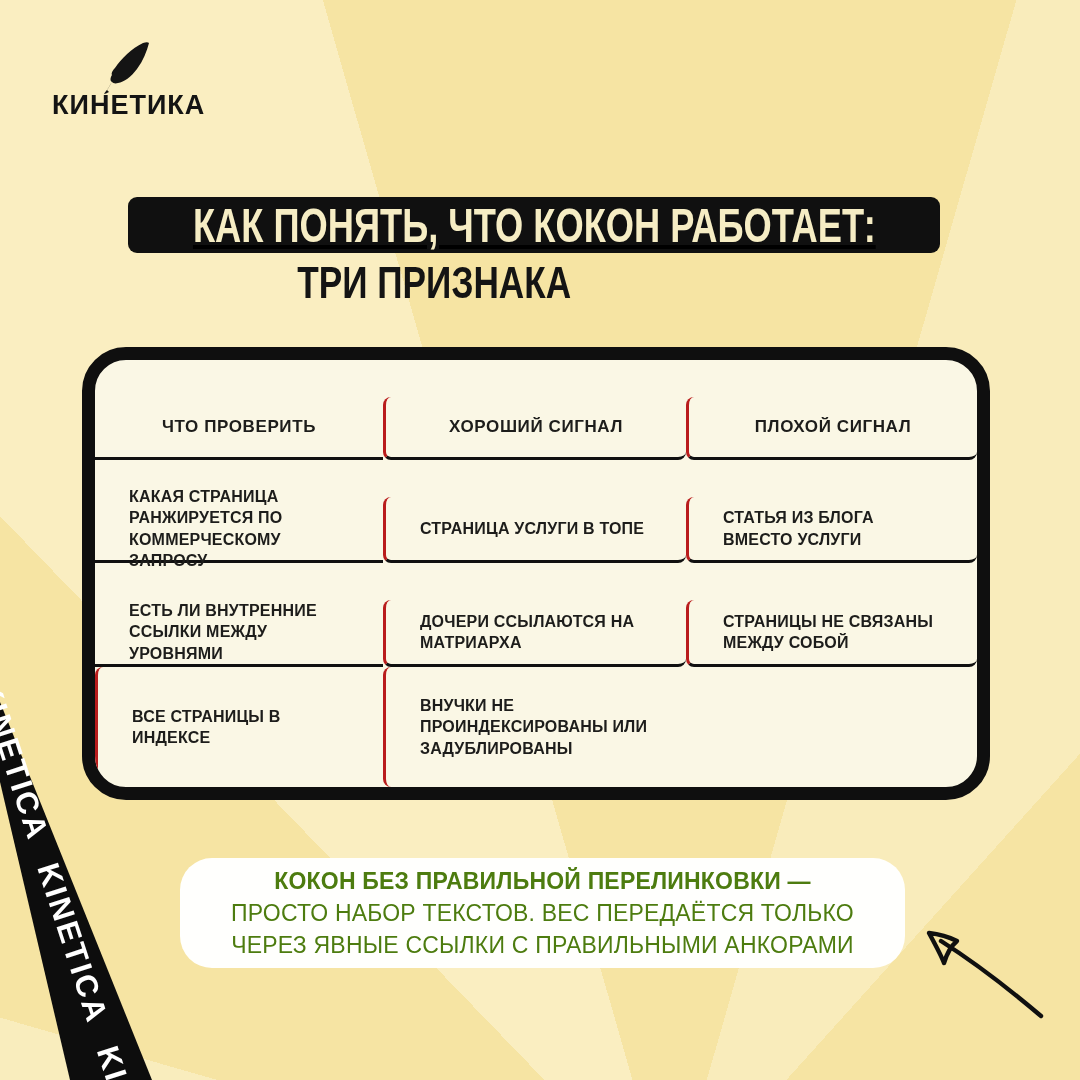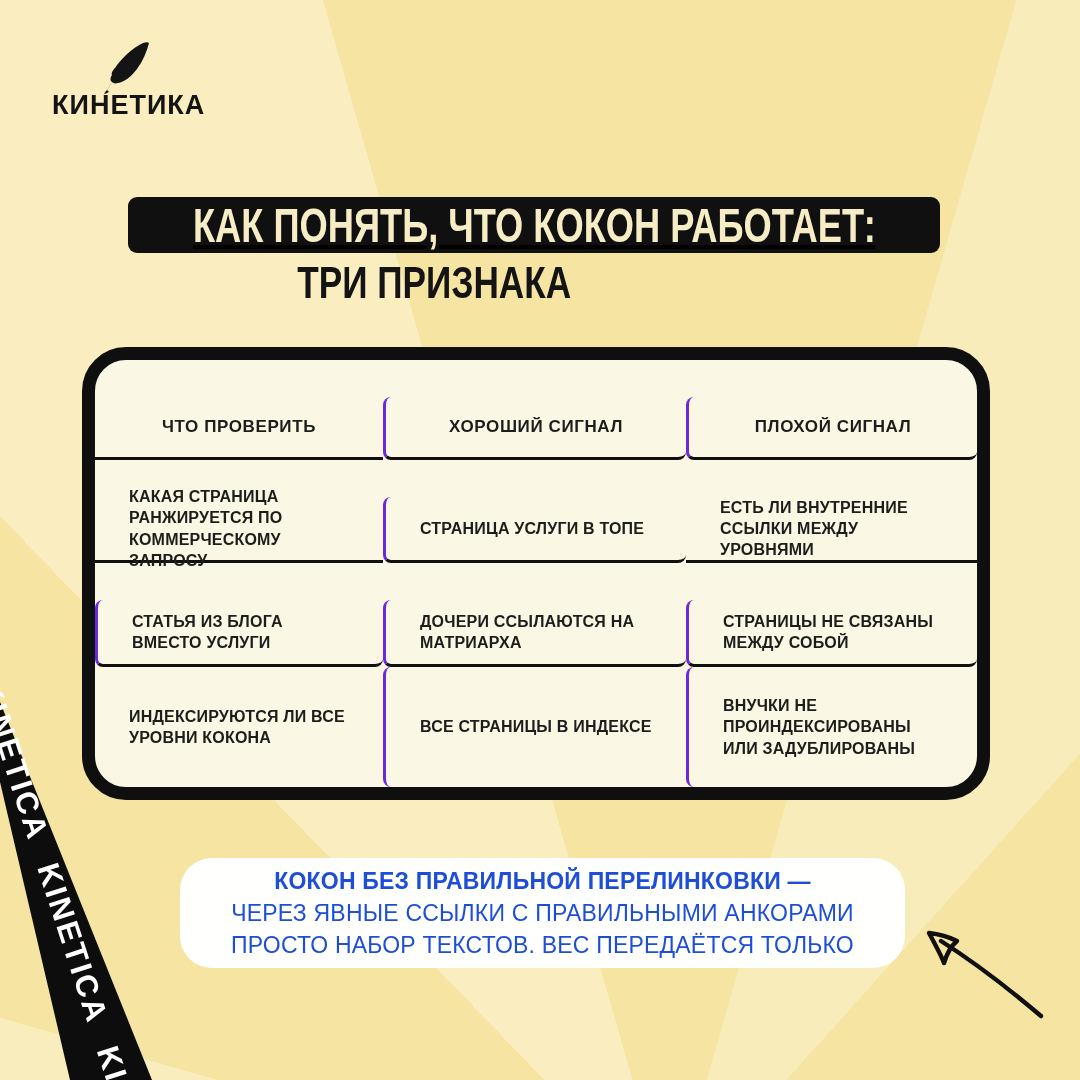--- a/index.html
+++ b/index.html
@@ -28,28 +28,28 @@
   .subtitle .condensed{transform:scaleX(0.8);font-size:44px;font-weight:bold;
     color:#141414;line-height:1;}
 
   
   .sig-table{position:absolute;left:82px;top:347px;width:908px;height:453px;
     box-sizing:border-box;background:#faf7e5;border:13px solid #0f0f0f;border-radius:44px;
     overflow:hidden;display:grid;grid-template-columns:288px 303px 291px;
     grid-template-rows:100px 103px 104px 1fr;}
   .cell{box-sizing:border-box;display:flex;align-items:center;padding:0 34px;
     font-size:16px;font-weight:bold;color:#1d1d1b;line-height:1.32;letter-spacing:.2px;}
-  .cell.c2,.cell.c3{border-left:3px solid #6d28d9;border-radius:8px;}
+  .cell.c2,.cell.c3{border-left:3px solid #b91c1c;border-radius:8px;}
   .cell.rb{border-bottom:3px solid #101010;margin-top:37px;}
   .cell.head{justify-content:center;text-align:center;font-size:17px;letter-spacing:.6px;}
 
   
   .note{position:absolute;left:180px;top:858px;width:725px;height:110px;background:#fffffd;
     border-radius:32px;display:flex;flex-direction:column;justify-content:center;align-items:center;
-    text-align:center;font-size:23px;color:#1d4ed8;line-height:1.4;letter-spacing:.2px;}
+    text-align:center;font-size:23px;color:#4d7c0f;line-height:1.4;letter-spacing:.2px;}
   .note .b{font-weight:bold;}
 
   
   .overlay{position:absolute;left:0;top:0;width:1080px;height:1080px;pointer-events:none;}
   .ribbon-text{font-family:"Liberation Sans", sans-serif;font-weight:bold;font-size:31px;
     fill:#ffffff;letter-spacing:2.5px;word-spacing:16px;}
 </style>
 </head>
 <body>
 
@@ -77,35 +77,34 @@
     <span class="condensed">ТРИ ПРИЗНАКА</span>
   </div>
 
   <div class="sig-table">
     <div class="cell head c1 rb">ЧТО ПРОВЕРИТЬ</div>
     <div class="cell head c2 rb">ХОРОШИЙ СИГНАЛ</div>
     <div class="cell head c3 rb">ПЛОХОЙ СИГНАЛ</div>
 
     <div class="cell c1 rb">КАКАЯ СТРАНИЦА РАНЖИРУЕТСЯ ПО КОММЕРЧЕСКОМУ ЗАПРОСУ</div>
     <div class="cell c2 rb">СТРАНИЦА УСЛУГИ В ТОПЕ</div>
+    <div class="cell c3 rb">СТАТЬЯ ИЗ БЛОГА ВМЕСТО УСЛУГИ</div>
+
     <div class="cell c1 rb">ЕСТЬ ЛИ ВНУТРЕННИЕ ССЫЛКИ МЕЖДУ УРОВНЯМИ</div>
-
-    <div class="cell c3 rb">СТАТЬЯ ИЗ БЛОГА ВМЕСТО УСЛУГИ</div>
     <div class="cell c2 rb">ДОЧЕРИ ССЫЛАЮТСЯ НА МАТРИАРХА</div>
     <div class="cell c3 rb">СТРАНИЦЫ НЕ СВЯЗАНЫ МЕЖДУ СОБОЙ</div>
 
-    <div class="cell c1">ИНДЕКСИРУЮТСЯ ЛИ ВСЕ УРОВНИ КОКОНА</div>
     <div class="cell c2">ВСЕ СТРАНИЦЫ В ИНДЕКСЕ</div>
     <div class="cell c3">ВНУЧКИ НЕ ПРОИНДЕКСИРОВАНЫ ИЛИ ЗАДУБЛИРОВАНЫ</div>
   </div>
 
   <div class="note">
     <div class="b">КОКОН БЕЗ ПРАВИЛЬНОЙ ПЕРЕЛИНКОВКИ —</div>
+    <div>ПРОСТО НАБОР ТЕКСТОВ. ВЕС ПЕРЕДАЁТСЯ ТОЛЬКО</div>
     <div>ЧЕРЕЗ ЯВНЫЕ ССЫЛКИ С ПРАВИЛЬНЫМИ АНКОРАМИ</div>
-    <div>ПРОСТО НАБОР ТЕКСТОВ. ВЕС ПЕРЕДАЁТСЯ ТОЛЬКО</div>
   </div>
 
   <svg class="overlay" viewBox="0 0 1080 1080">
     <path d="M1041 1016 C1008 988 974 962 941 941" fill="none" stroke="#101010" stroke-width="4.4" stroke-linecap="round"></path>
     <path d="M957 941 C947 936 938 934 929 933 C935 944 941 955 944 963 C947 953 951 946 957 941 Z" fill="none" stroke="#101010" stroke-width="4.4" stroke-linejoin="round" stroke-linecap="round"></path>
   </svg>
 
 </div>
 
 </body></html>

